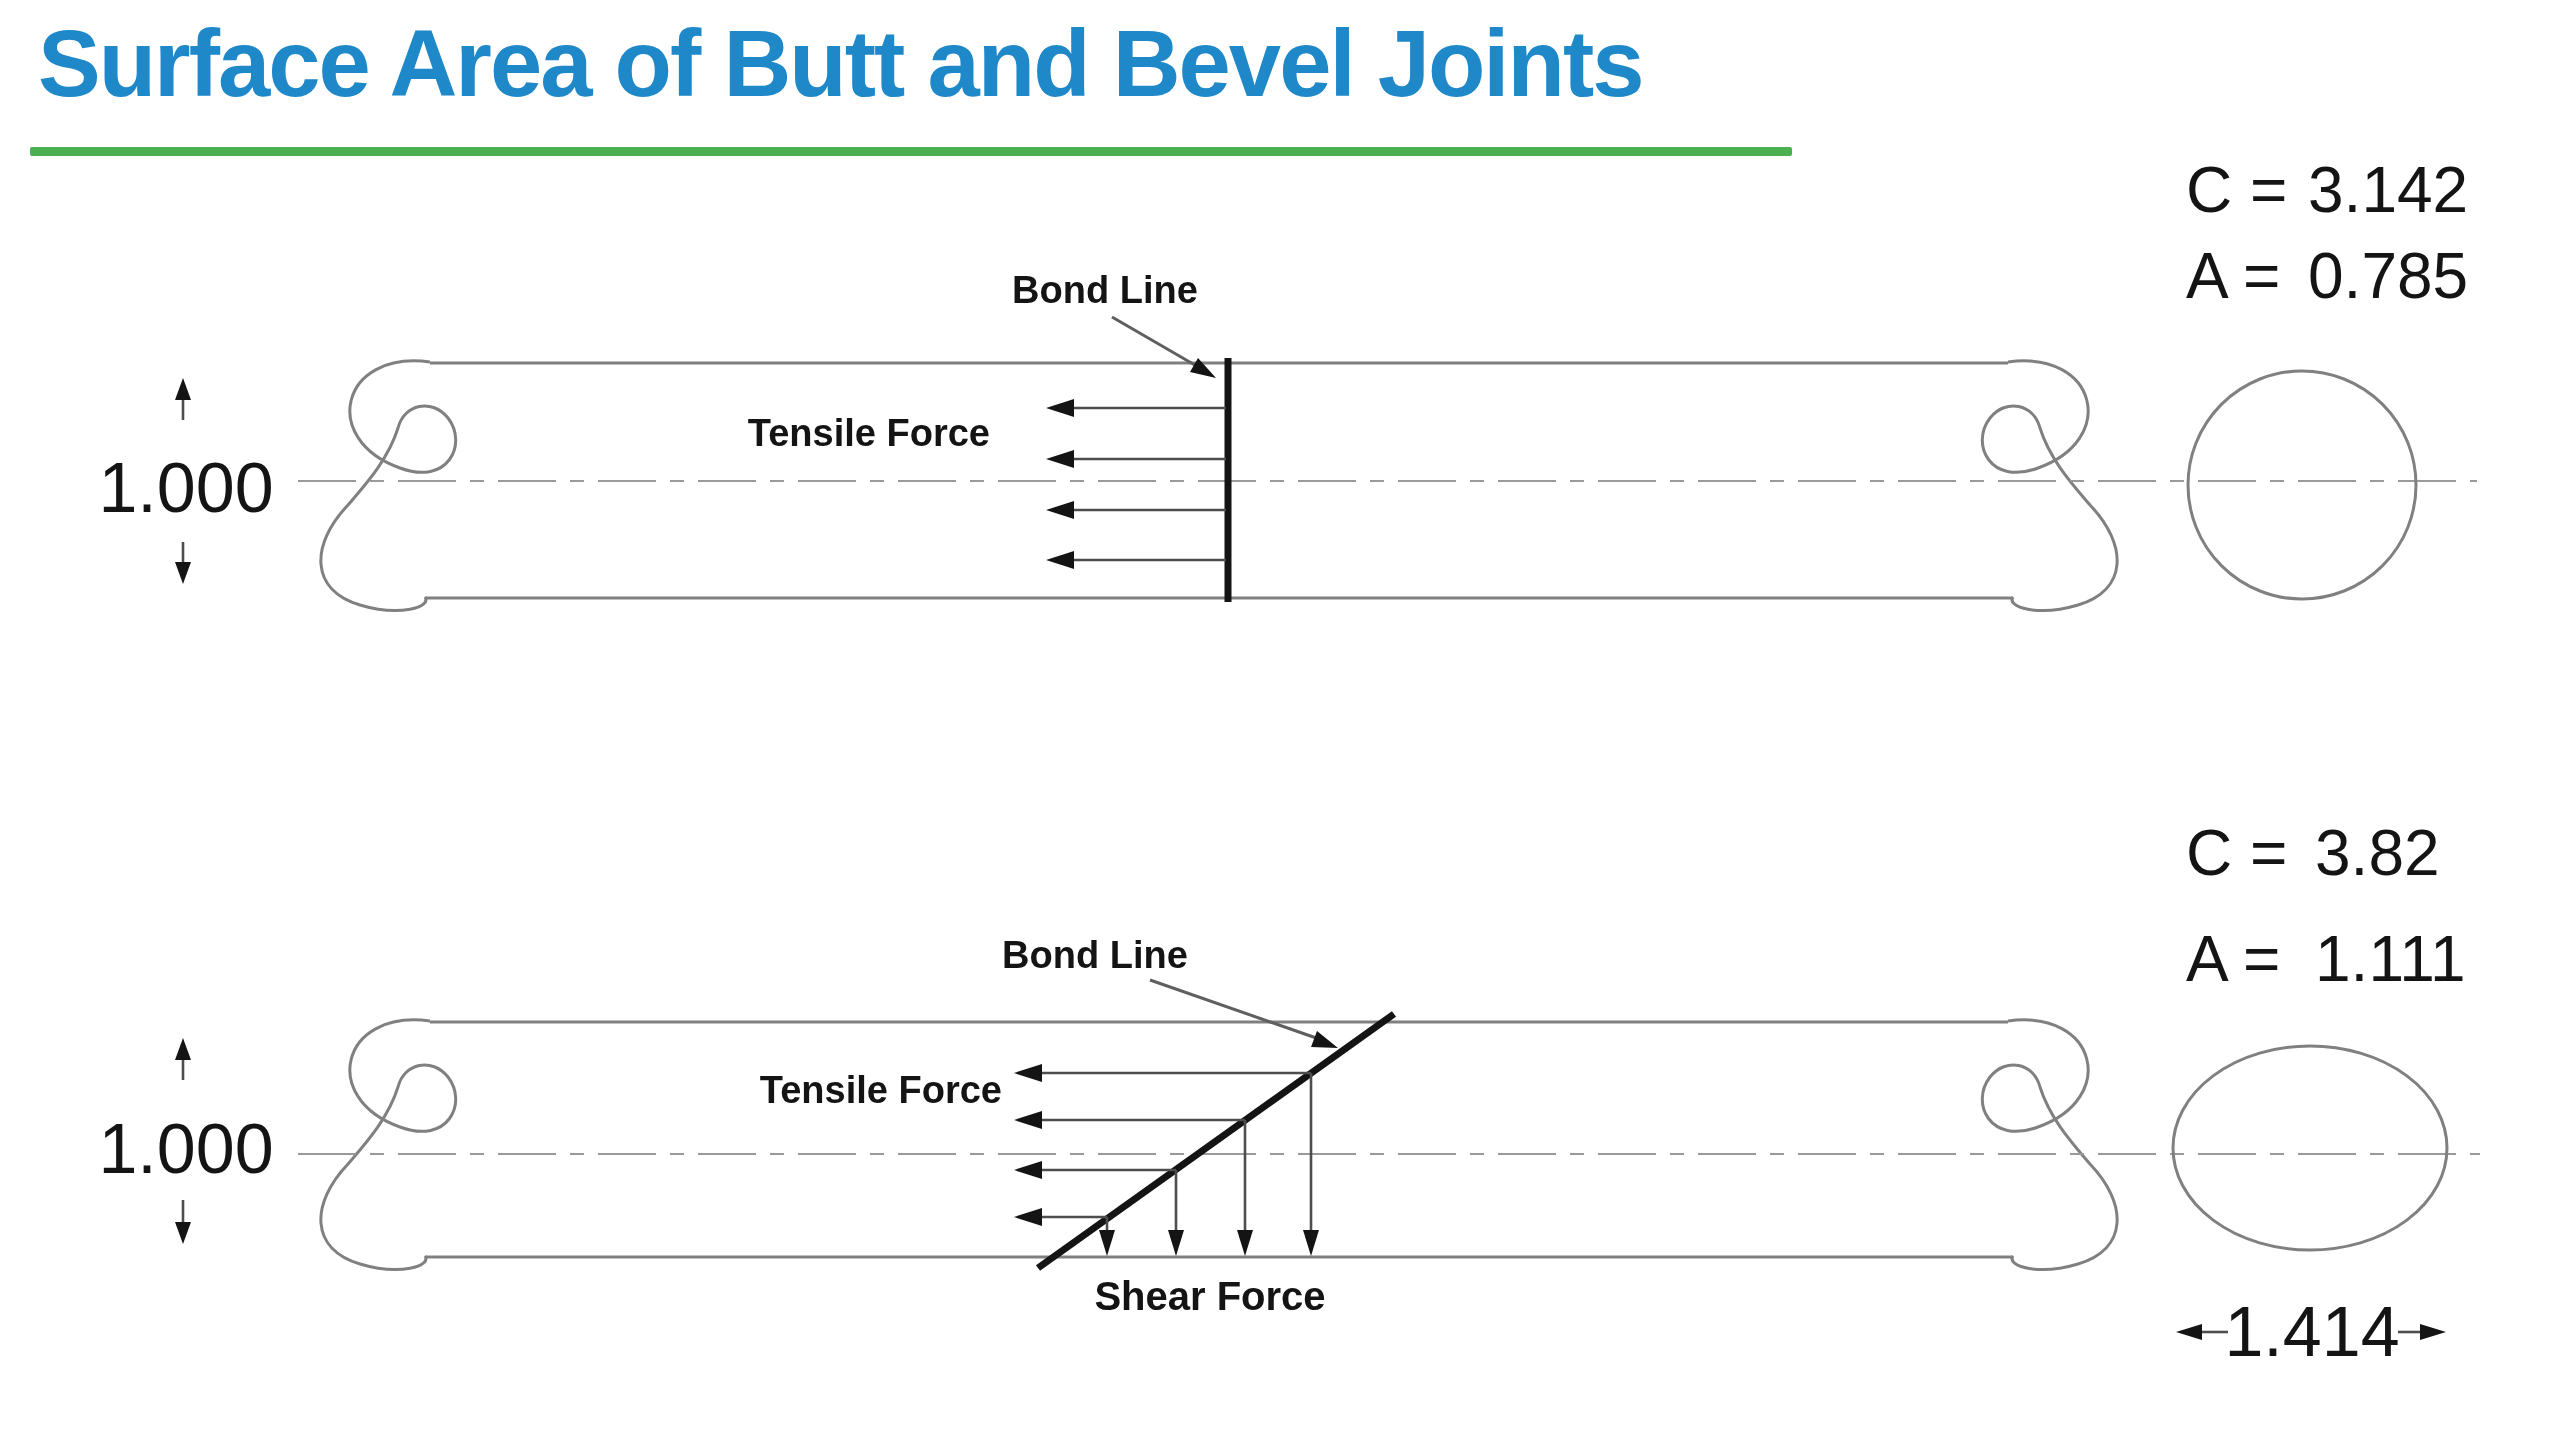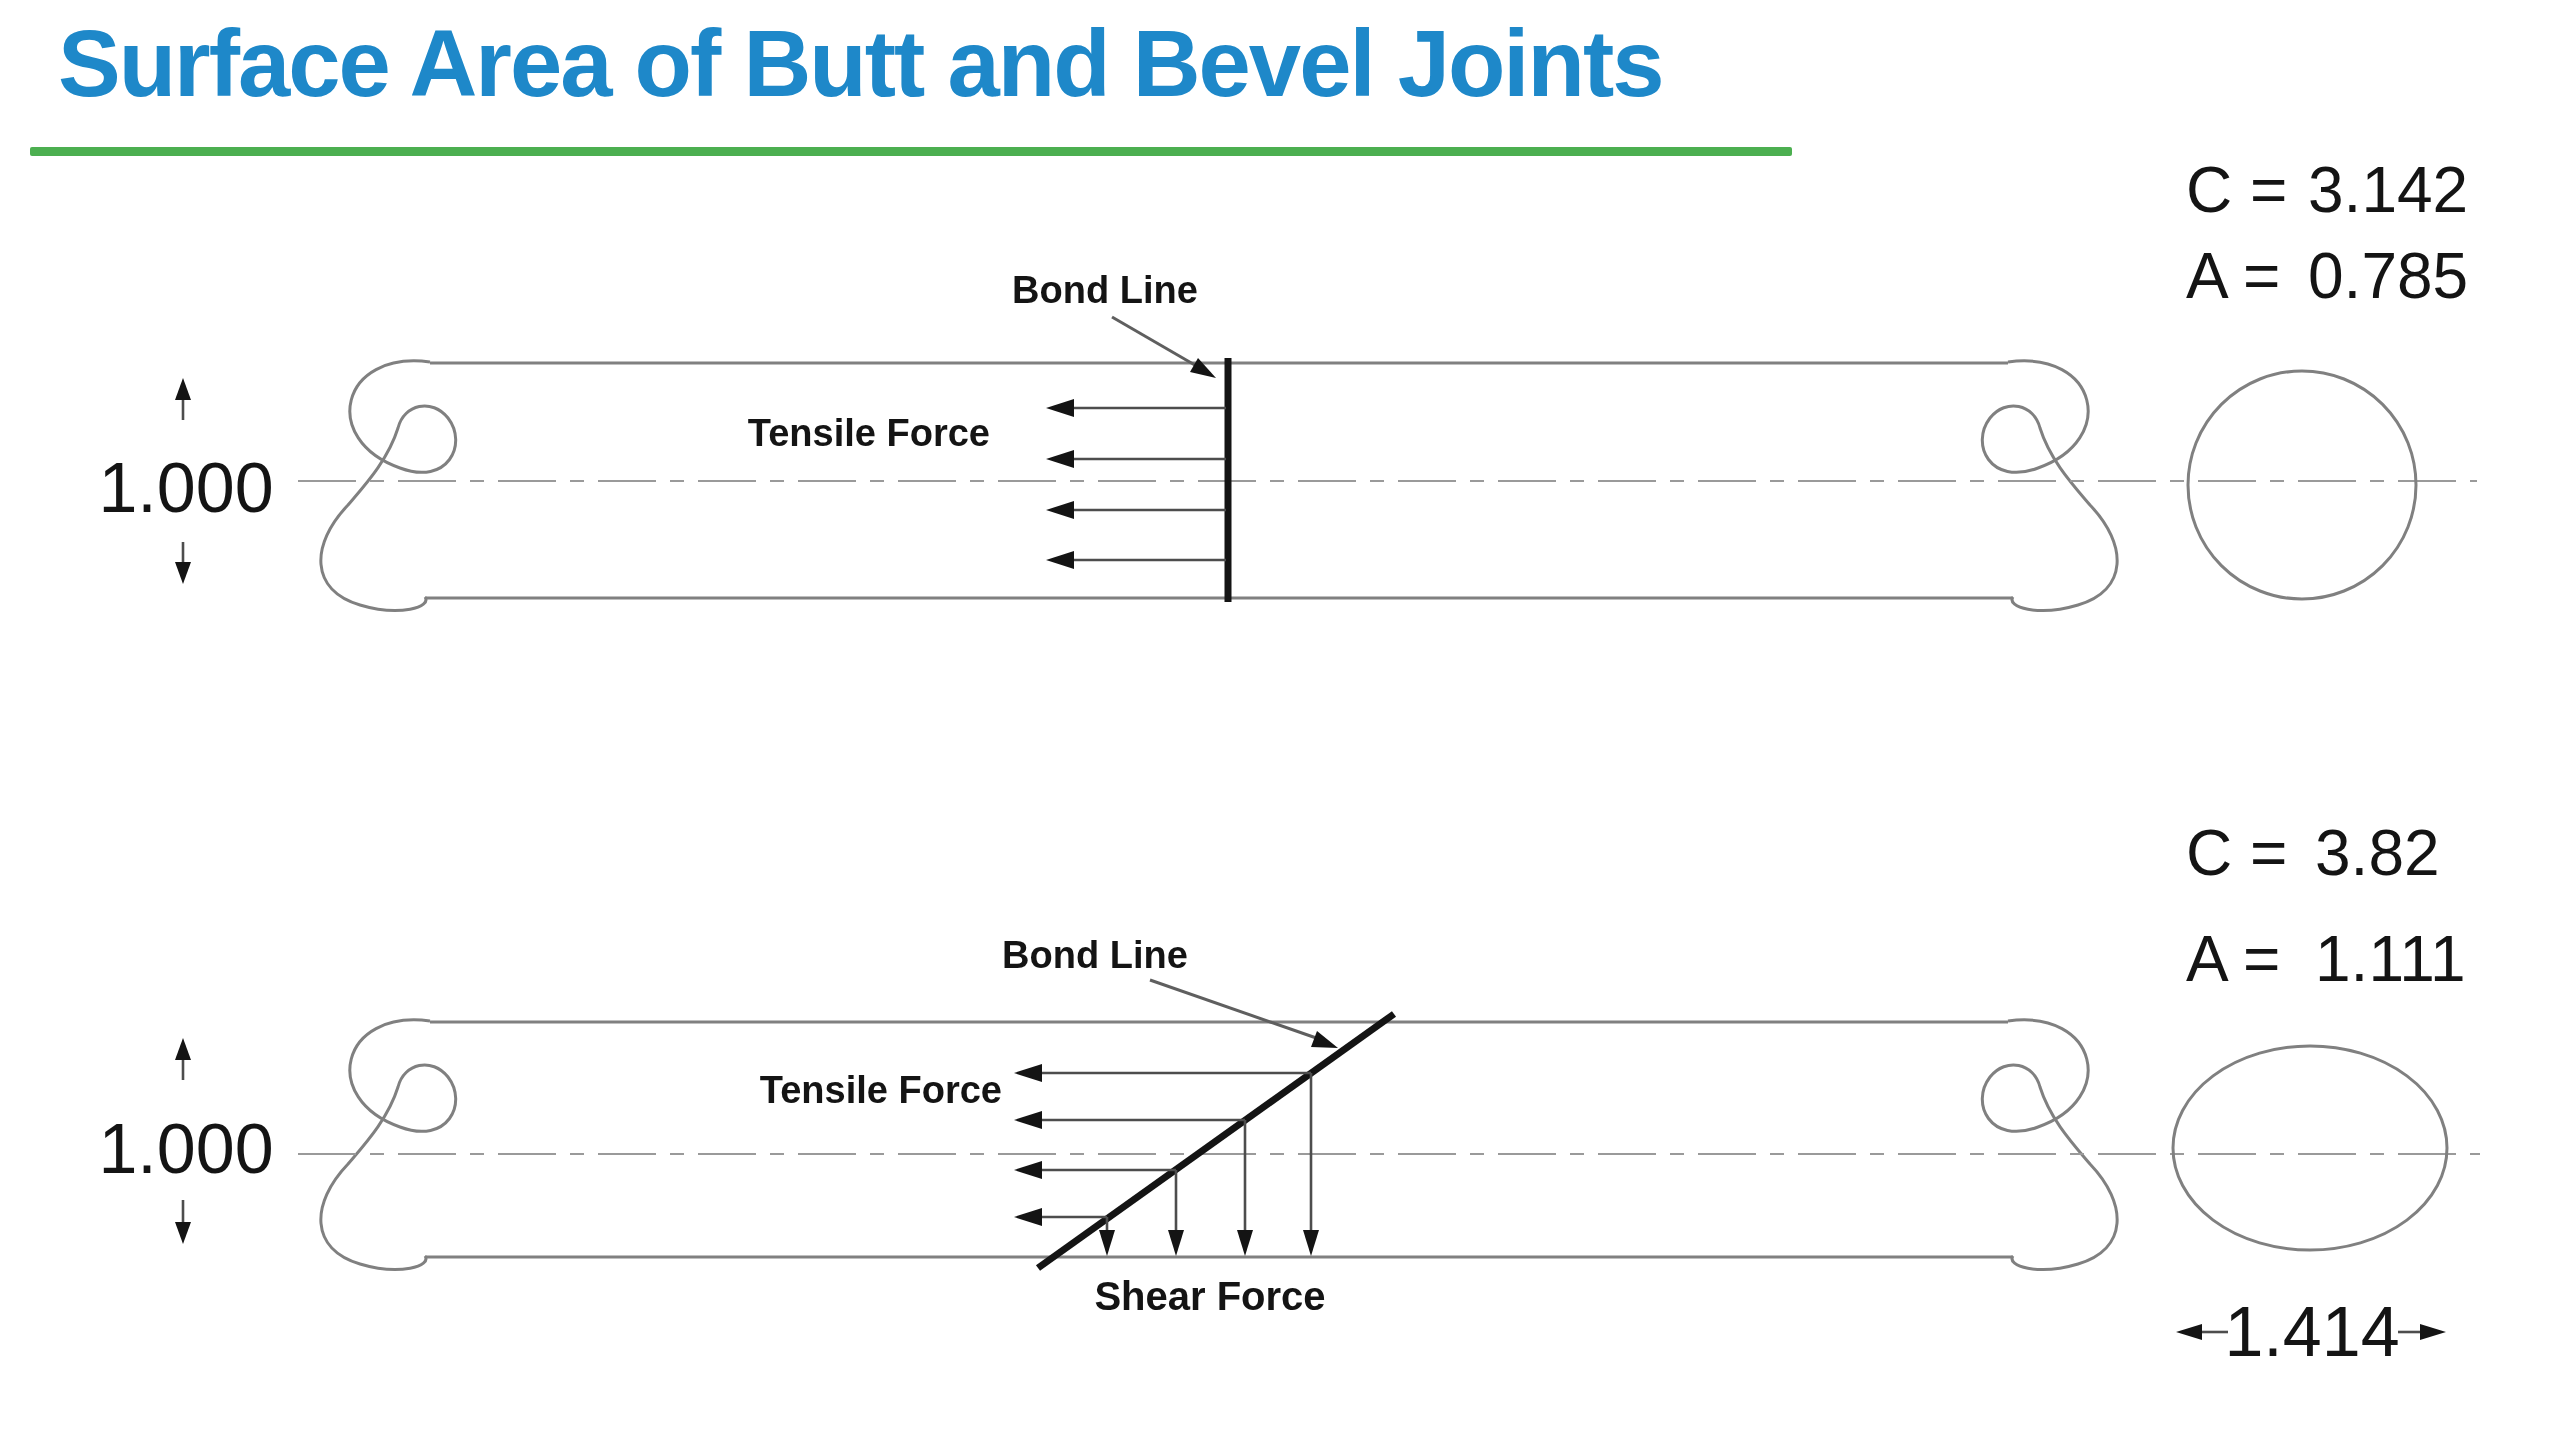--- a/index.html
+++ b/index.html
@@ -3,21 +3,21 @@
 <meta charset="utf-8">
 <style>
   html,body{margin:0;padding:0;}
   body{
     width:2560px;height:1440px;position:relative;background:#ffffff;
     font-family:"Liberation Sans","DejaVu Sans",sans-serif;overflow:hidden;
   }
   .title{
     position:absolute;left:38px;top:10px;
     font-size:94px;font-weight:700;letter-spacing:-2px;
-    color:#1E88C9;white-space:nowrap;margin-left:20px;
+    color:#1E88C9;white-space:nowrap;
   }
   .underline{
     position:absolute;left:30px;top:147px;width:1762px;height:9px;
     background:#4CAF50;border-radius:2px;
   }
   svg{position:absolute;left:0;top:0;}
   .thin{stroke:#808080;stroke-width:3;fill:none;}
   .center{stroke:#9a9a9a;stroke-width:2.2;fill:none;stroke-dasharray:58 14 14 14;}
   .bond{stroke:#141414;stroke-width:7;fill:none;}
   .farrow{stroke:#4d4d4d;stroke-width:2.6;fill:none;}

